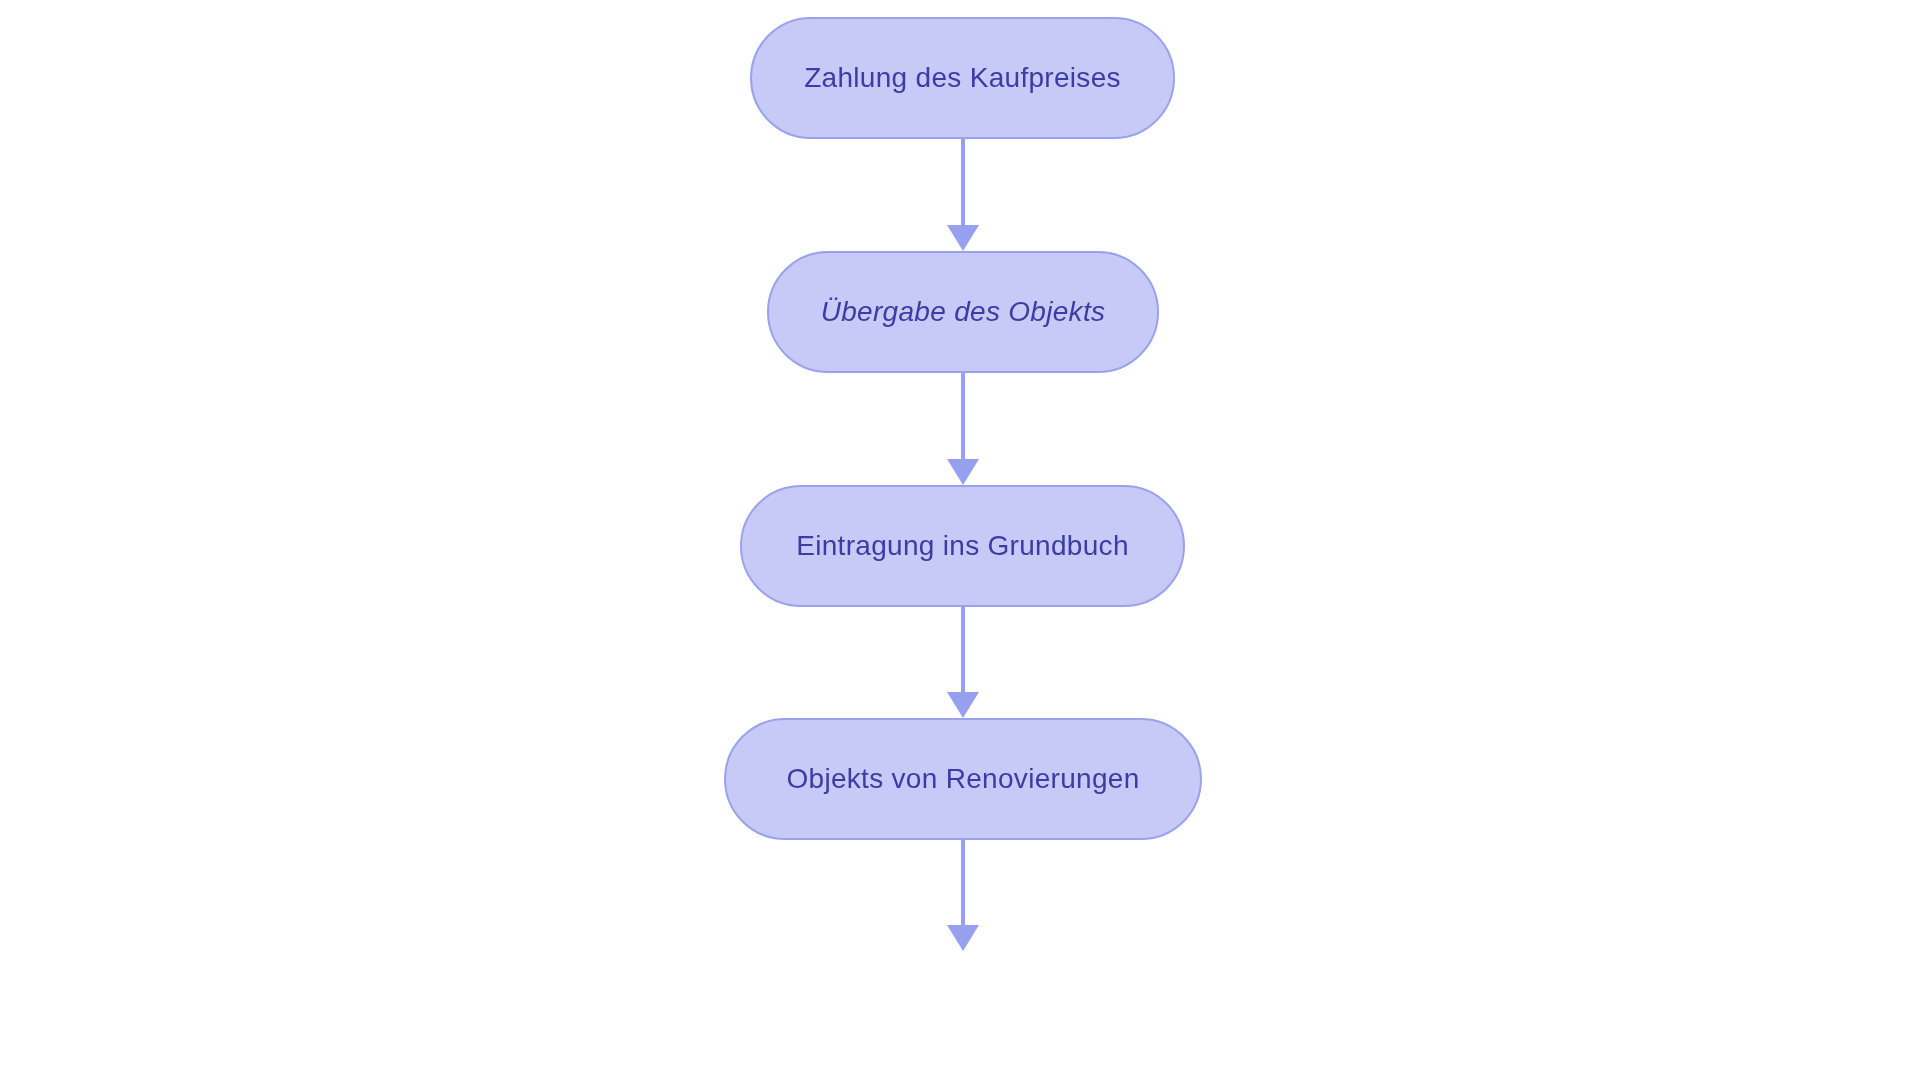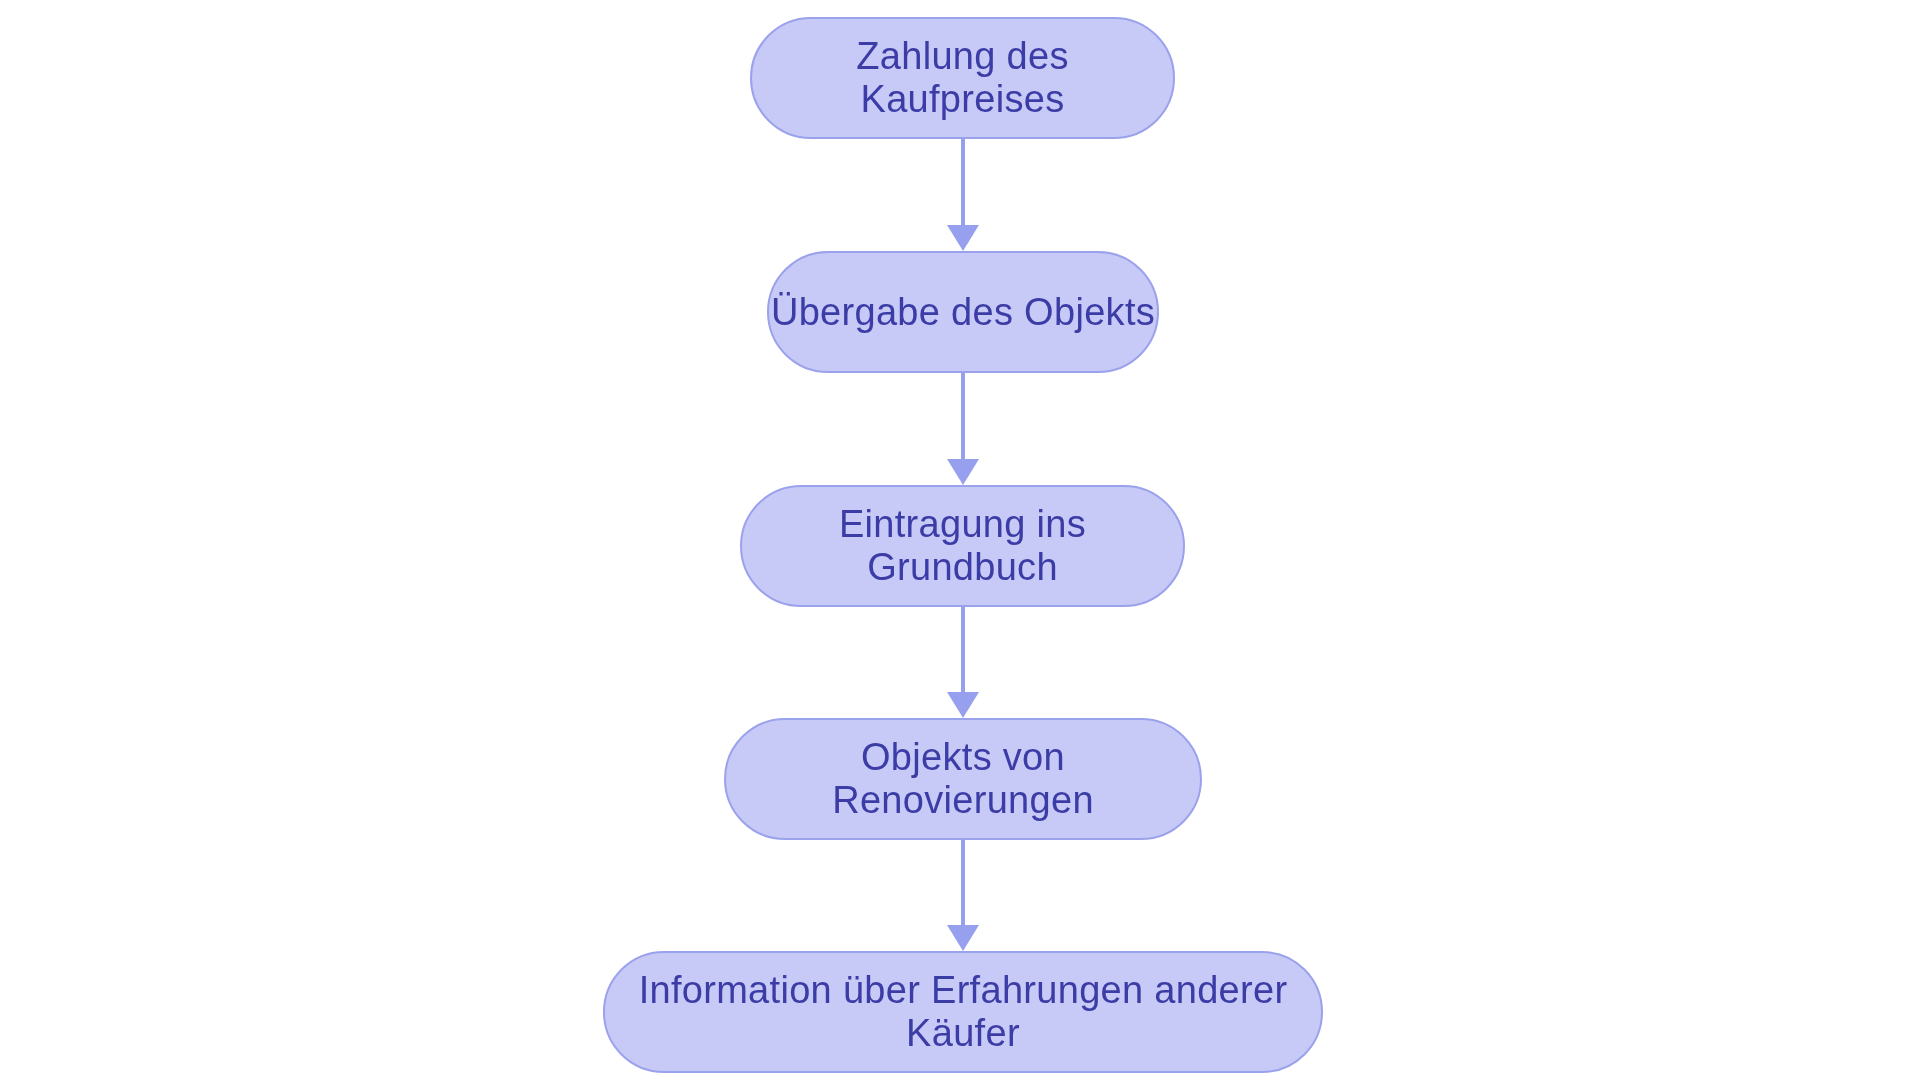--- a/index.html
+++ b/index.html
@@ -19,28 +19,28 @@
     position: absolute;
     height: 122px;
     box-sizing: border-box;
     background: #c7c9f7;
     border: 2px solid #9ba2ec;
     border-radius: 61px;
     display: flex;
     align-items: center;
     justify-content: center;
     text-align: center;
-    font-size: 38px;
+    font-size: 28px;
     font-weight: 400;
     color: #3b3ca5;
     letter-spacing: 0.3px;
   }
   .node-1 { left: 750px; top: 17px;  width: 425px; }
-  .node-2 { left: 767px; top: 251px; width: 392px; }
-  .node-3 { left: 740px; top: 485px; width: 445px; justify-content: flex-end; }
+  .node-2 { left: 767px; top: 251px; width: 392px; font-style: italic; }
+  .node-3 { left: 740px; top: 485px; width: 445px; }
   .node-4 { left: 724px; top: 718px; width: 478px; }
   .node-5 { left: 603px; top: 951px; width: 720px; }
 
   .arrow {
     position: absolute;
     width: 32px;
     left: 947px;
   }
   .arrow-1 { top: 139px; height: 112px; }
   .arrow-2 { top: 373px; height: 112px; }
@@ -102,17 +102,14 @@
 
   <div class="node node-4">
     <span>Objekts von Renovierungen</span>
   </div>
 
   <div class="arrow arrow-4">
     <div class="shaft"></div>
     <div class="head"></div>
   </div>
 
-  <div class="node node-5">
-    <span>Information über Erfahrungen anderer Käufer</span>
-  </div>
 
 </div>
 
 </body></html>

